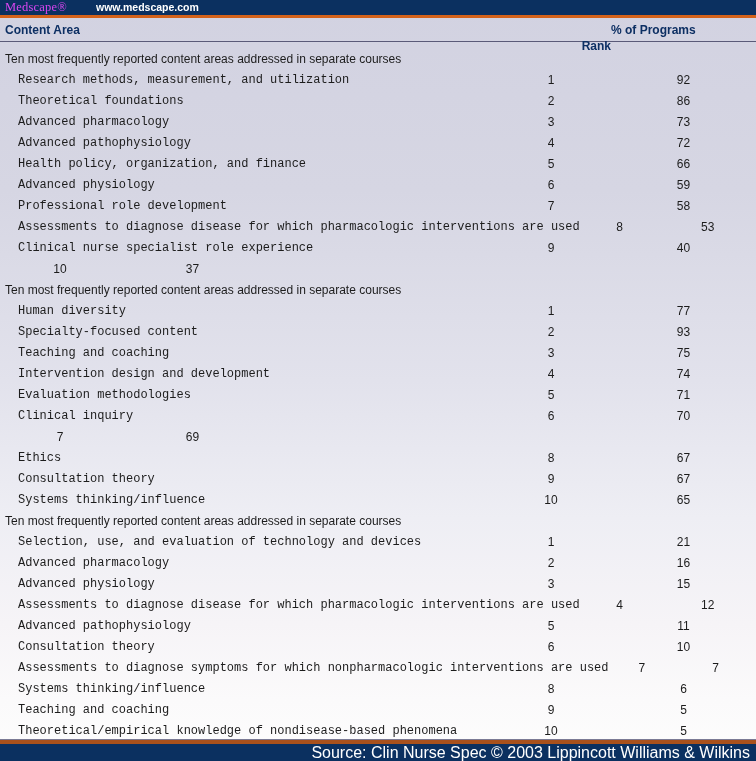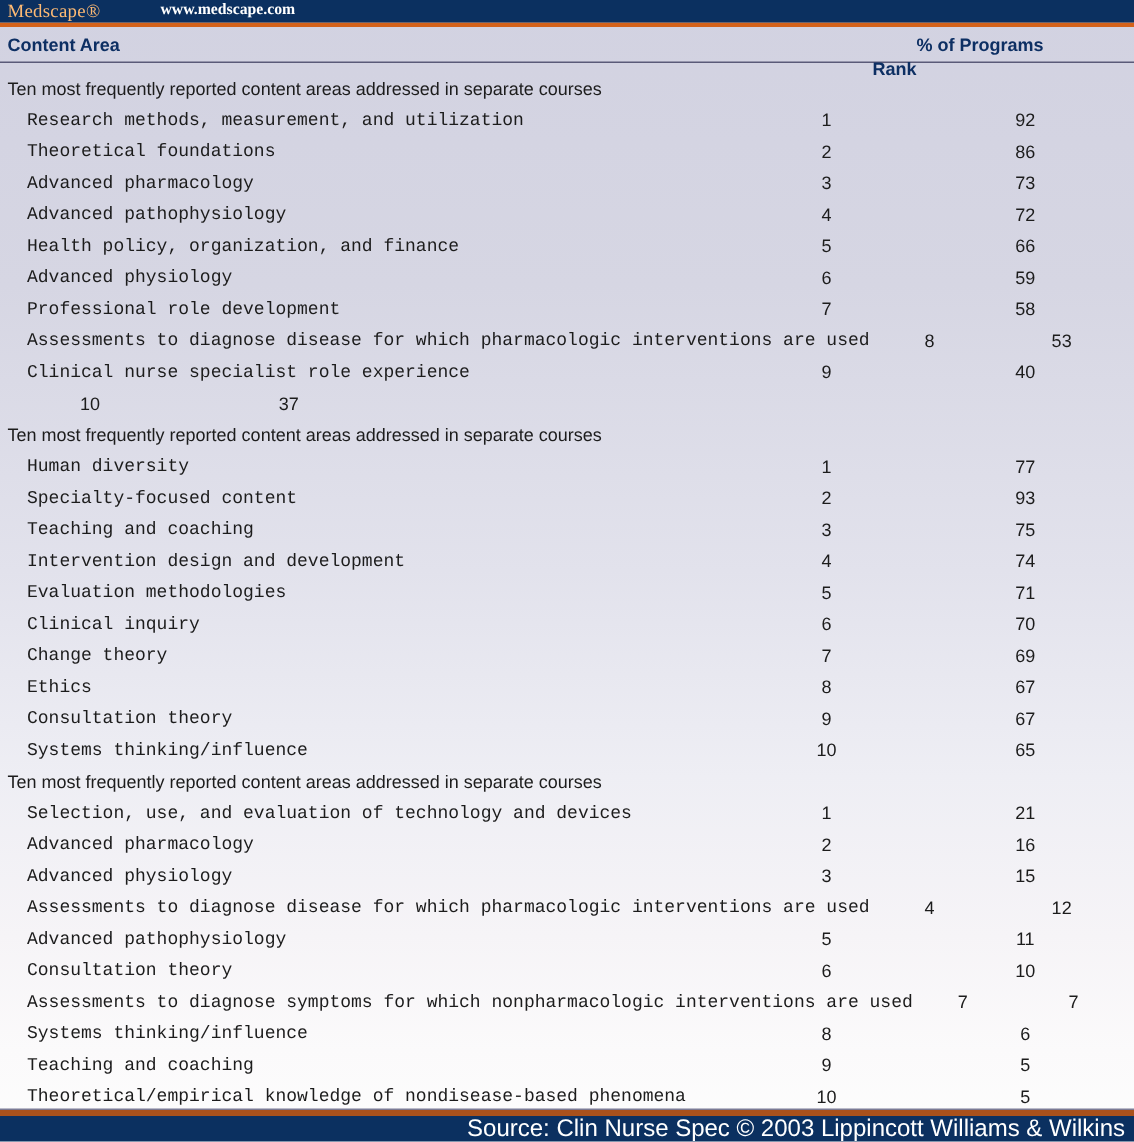--- a/index.html
+++ b/index.html
@@ -27,34 +27,34 @@
   
   .brandbar {
     height: 15px;
     background: #0b3060;
     display: flex;
     align-items: center;
     flex: 0 0 auto;
     position: relative;
   }
   .brand-logo {
-    color: #fdba74;
+    color: #d946ef;
     font-family: "Liberation Serif", serif;
     font-size: 12.5px;
     font-weight: 400;
     letter-spacing: 0.2px;
     padding-left: 5px;
     line-height: 1;
   }
   .brand-url {
     color: #ffffff;
-    font-family: Liberation Serif, serif;
+    font-family: Liberation Sans, sans-serif;
     font-size: 10.5px;
     font-weight: 700;
-    margin-left: 40px;
+    margin-left: 29px;
     line-height: 1;
   }
   .orange-rule {
     height: 3px;
     background: #d4621a;
     flex: 0 0 auto;
   }
 
   
   .table-head {
@@ -246,21 +246,20 @@
         <div class="cell-area">Evaluation methodologies</div>
         <div class="cell-rank">5</div>
         <div class="cell-pct">71</div>
       </div>
       <div class="row data">
         <div class="cell-area">Clinical inquiry</div>
         <div class="cell-rank">6</div>
         <div class="cell-pct">70</div>
       </div>
       <div class="row data">
-        <div class="cell-area">Change theory</div>
         <div class="cell-rank">7</div>
         <div class="cell-pct">69</div>
       </div>
       <div class="row data">
         <div class="cell-area">Ethics</div>
         <div class="cell-rank">8</div>
         <div class="cell-pct">67</div>
       </div>
       <div class="row data">
         <div class="cell-area">Consultation theory</div>

